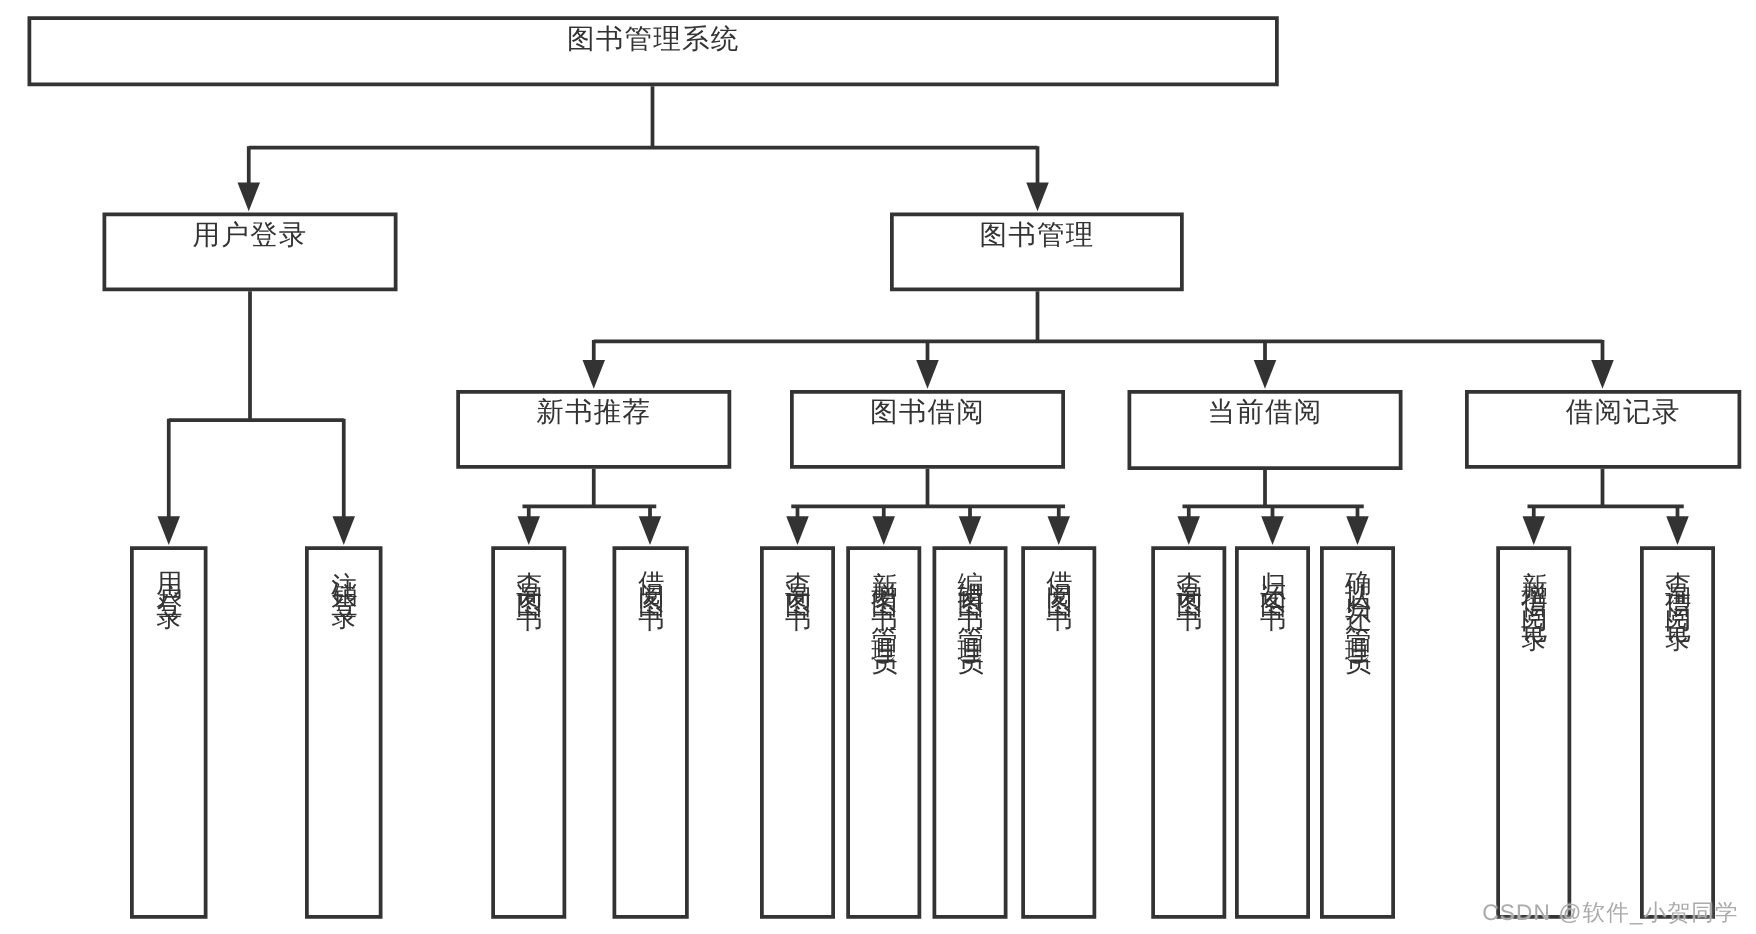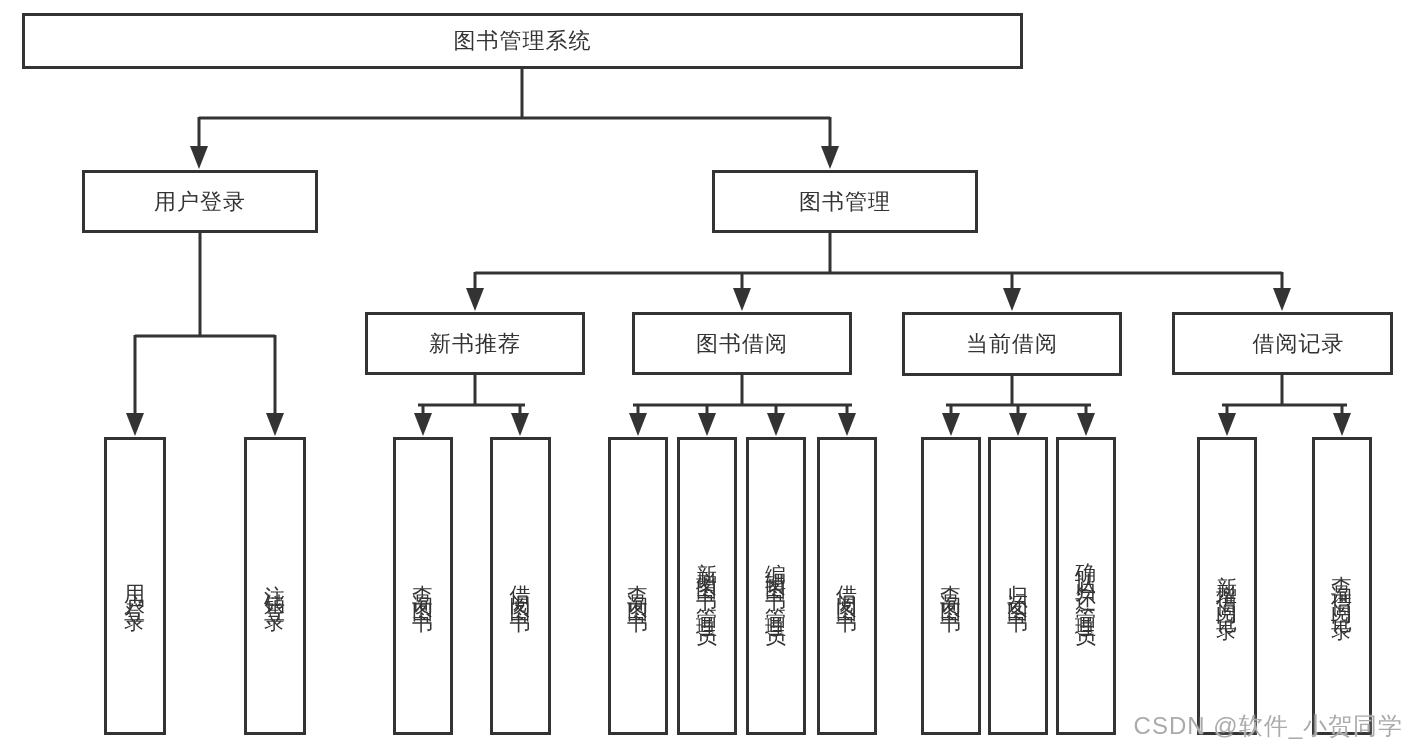--- a/index.html
+++ b/index.html
@@ -24,43 +24,42 @@
     position:absolute;
     left:0;top:0;
     width:1405px;height:747px;
   }
   .box{
     position:absolute;
     box-sizing:border-box;
     border:3px solid var(--line);
     background:#fff;
     display:flex;
-    align-items:center;
     justify-content:center;
     color:var(--text);
     z-index:2;
   }
   .h-box{
     font-size:22px;
     letter-spacing:1px;
     white-space:nowrap;
   }
   .leaf > span{
     writing-mode:vertical-rl;
     text-orientation:mixed;
     font-size:21px;
     line-height:1;
     letter-spacing:9px;
     color:var(--text);
   }
   #watermark{
     position:absolute;
-    right:2px;
+    right:14px;
     bottom:5px;
-    font-size:24px;
+    font-size:18px;
     color:var(--wm);
     z-index:5;
     white-space:nowrap;
     text-shadow:0 0 2px #ffffff;
     letter-spacing:1px;
   }
   svg line{stroke:var(--line);stroke-width:3;}
   svg polygon{fill:var(--line);}
 </style>
 </head>
@@ -144,21 +143,21 @@
     </g>
   </svg>
 
   <div class="box h-box" style="left:22px;top:13px;width:1001px;height:56px;">
     <span>图书管理系统</span>
   </div>
 
   <div class="box h-box" style="left:82px;top:170px;width:236px;height:63px;">
     <span>用户登录</span>
   </div>
-  <div class="box h-box" style="left:712px;top:170px;width:266px;height:63px;">
+  <div class="box h-box" style="left:712px;top:170px;width:235px;height:63px;">
     <span>图书管理</span>
   </div>
 
   <div class="box h-box" style="left:632px;top:312px;width:220px;height:63px;">
     <span>图书借阅</span>
   </div>
   <div class="box h-box" style="left:365px;top:312px;width:220px;height:63px;">
     <span>新书推荐</span>
   </div>
   <div class="box h-box" style="left:902px;top:312px;width:220px;height:64px;">

